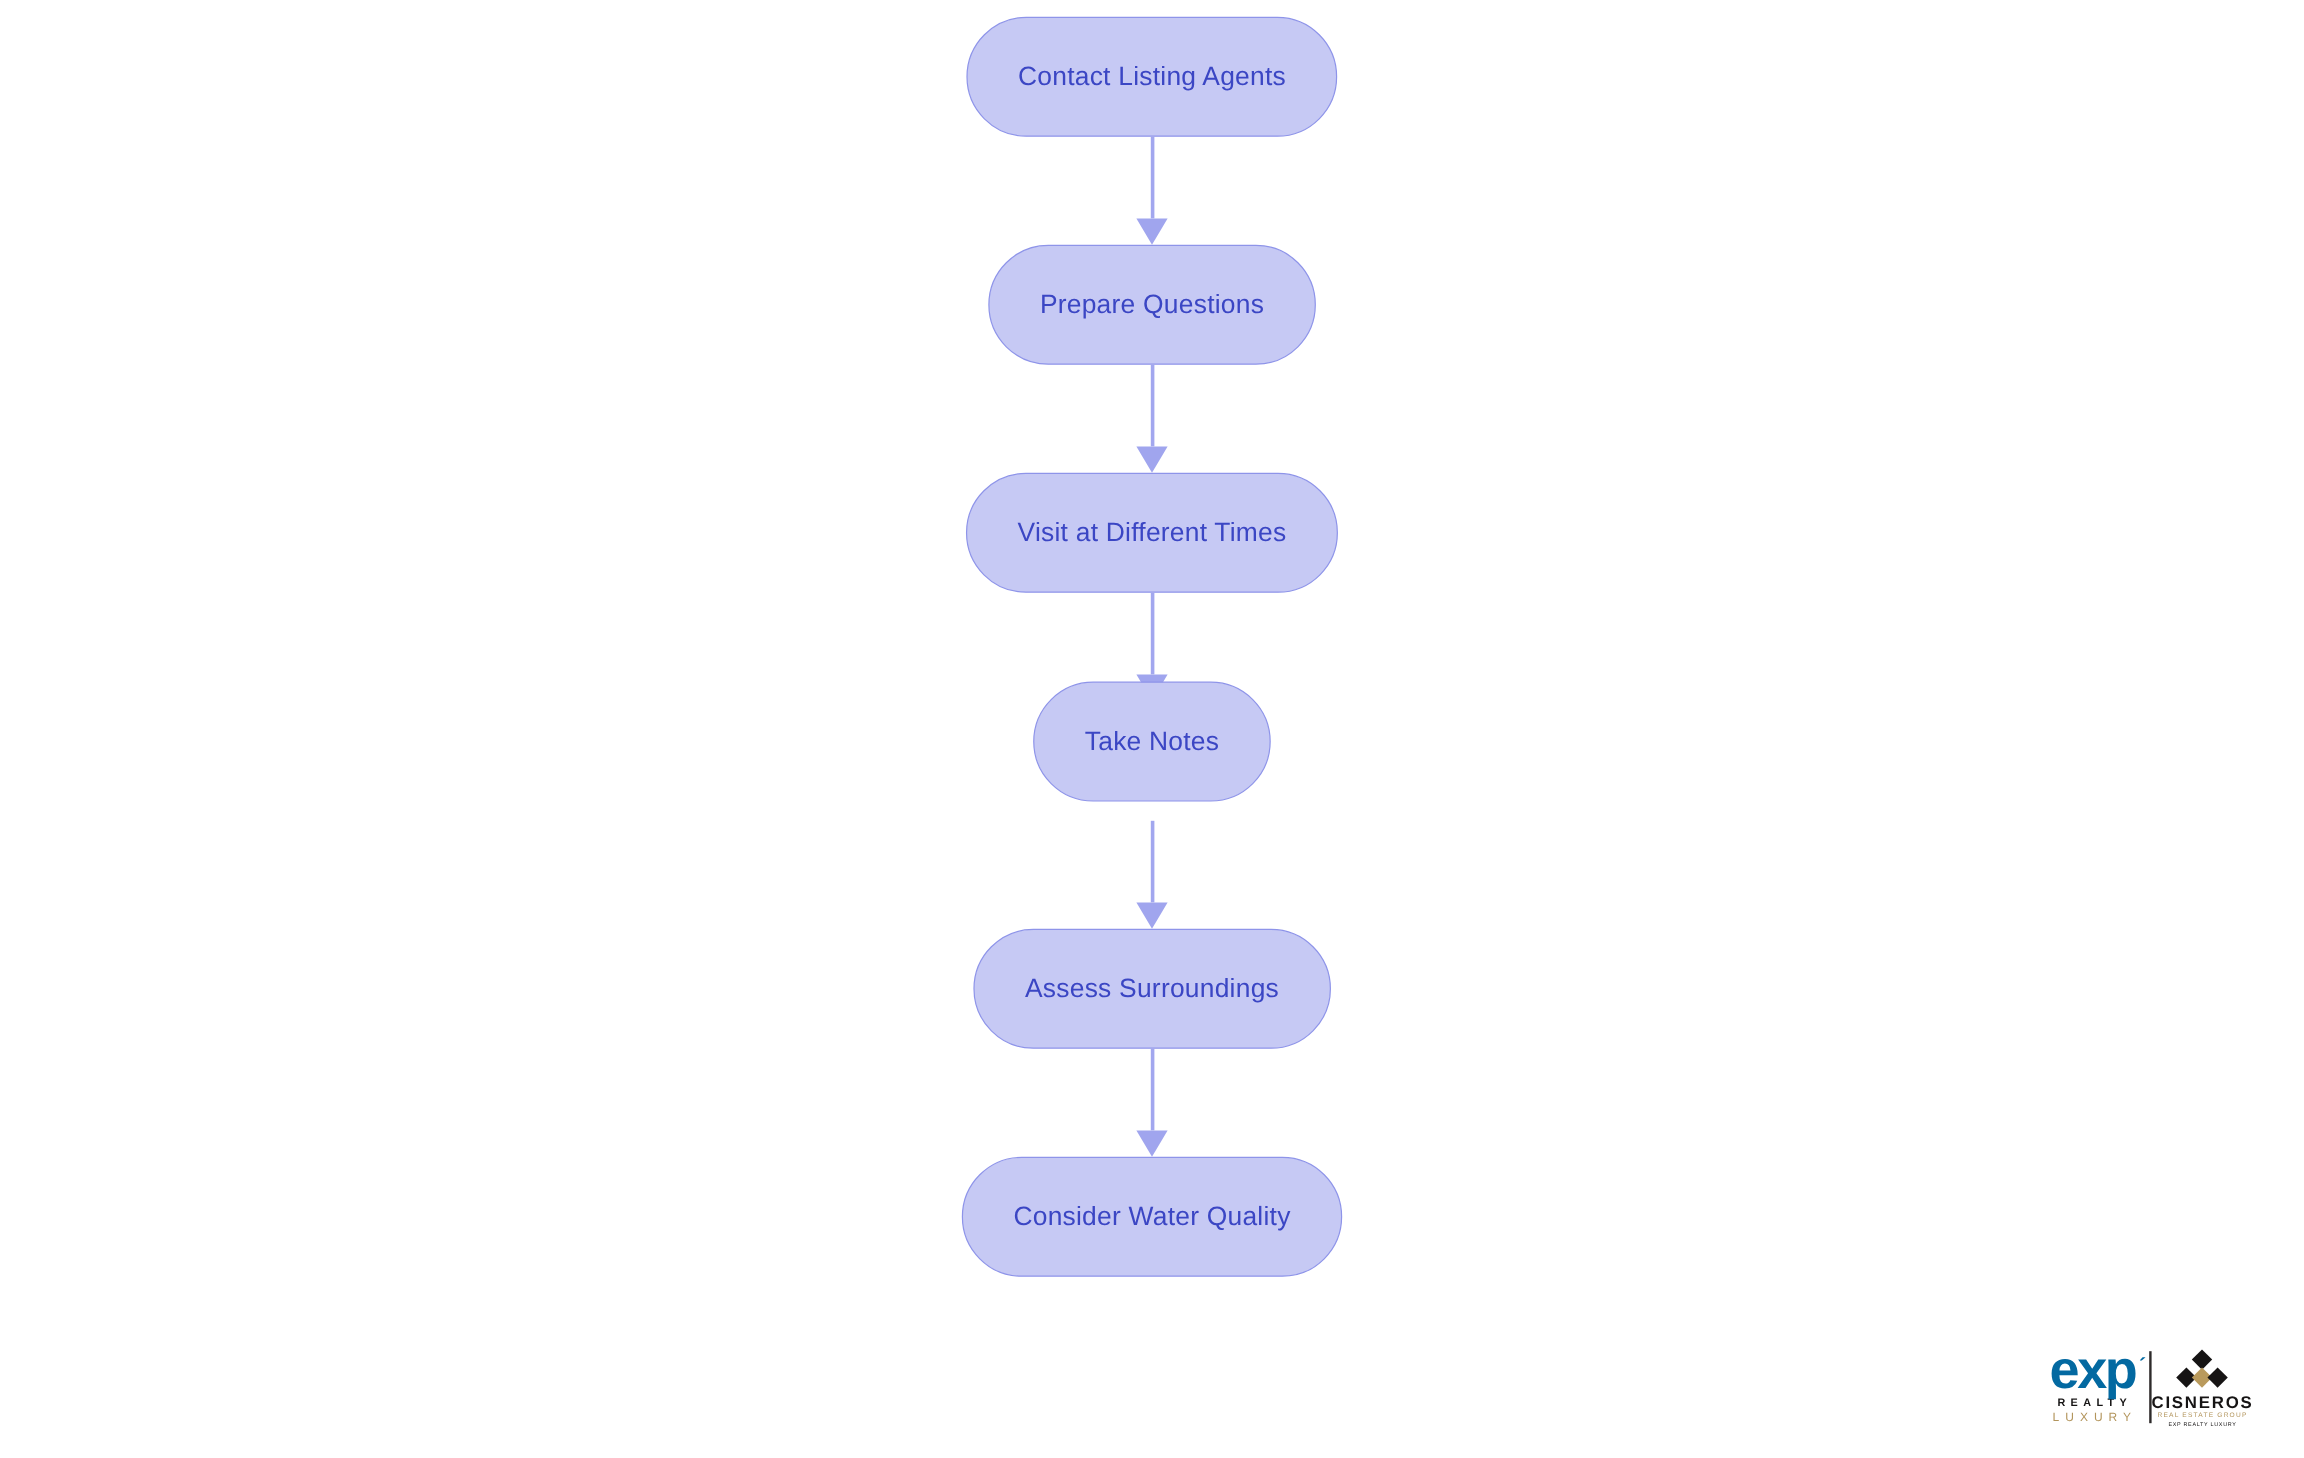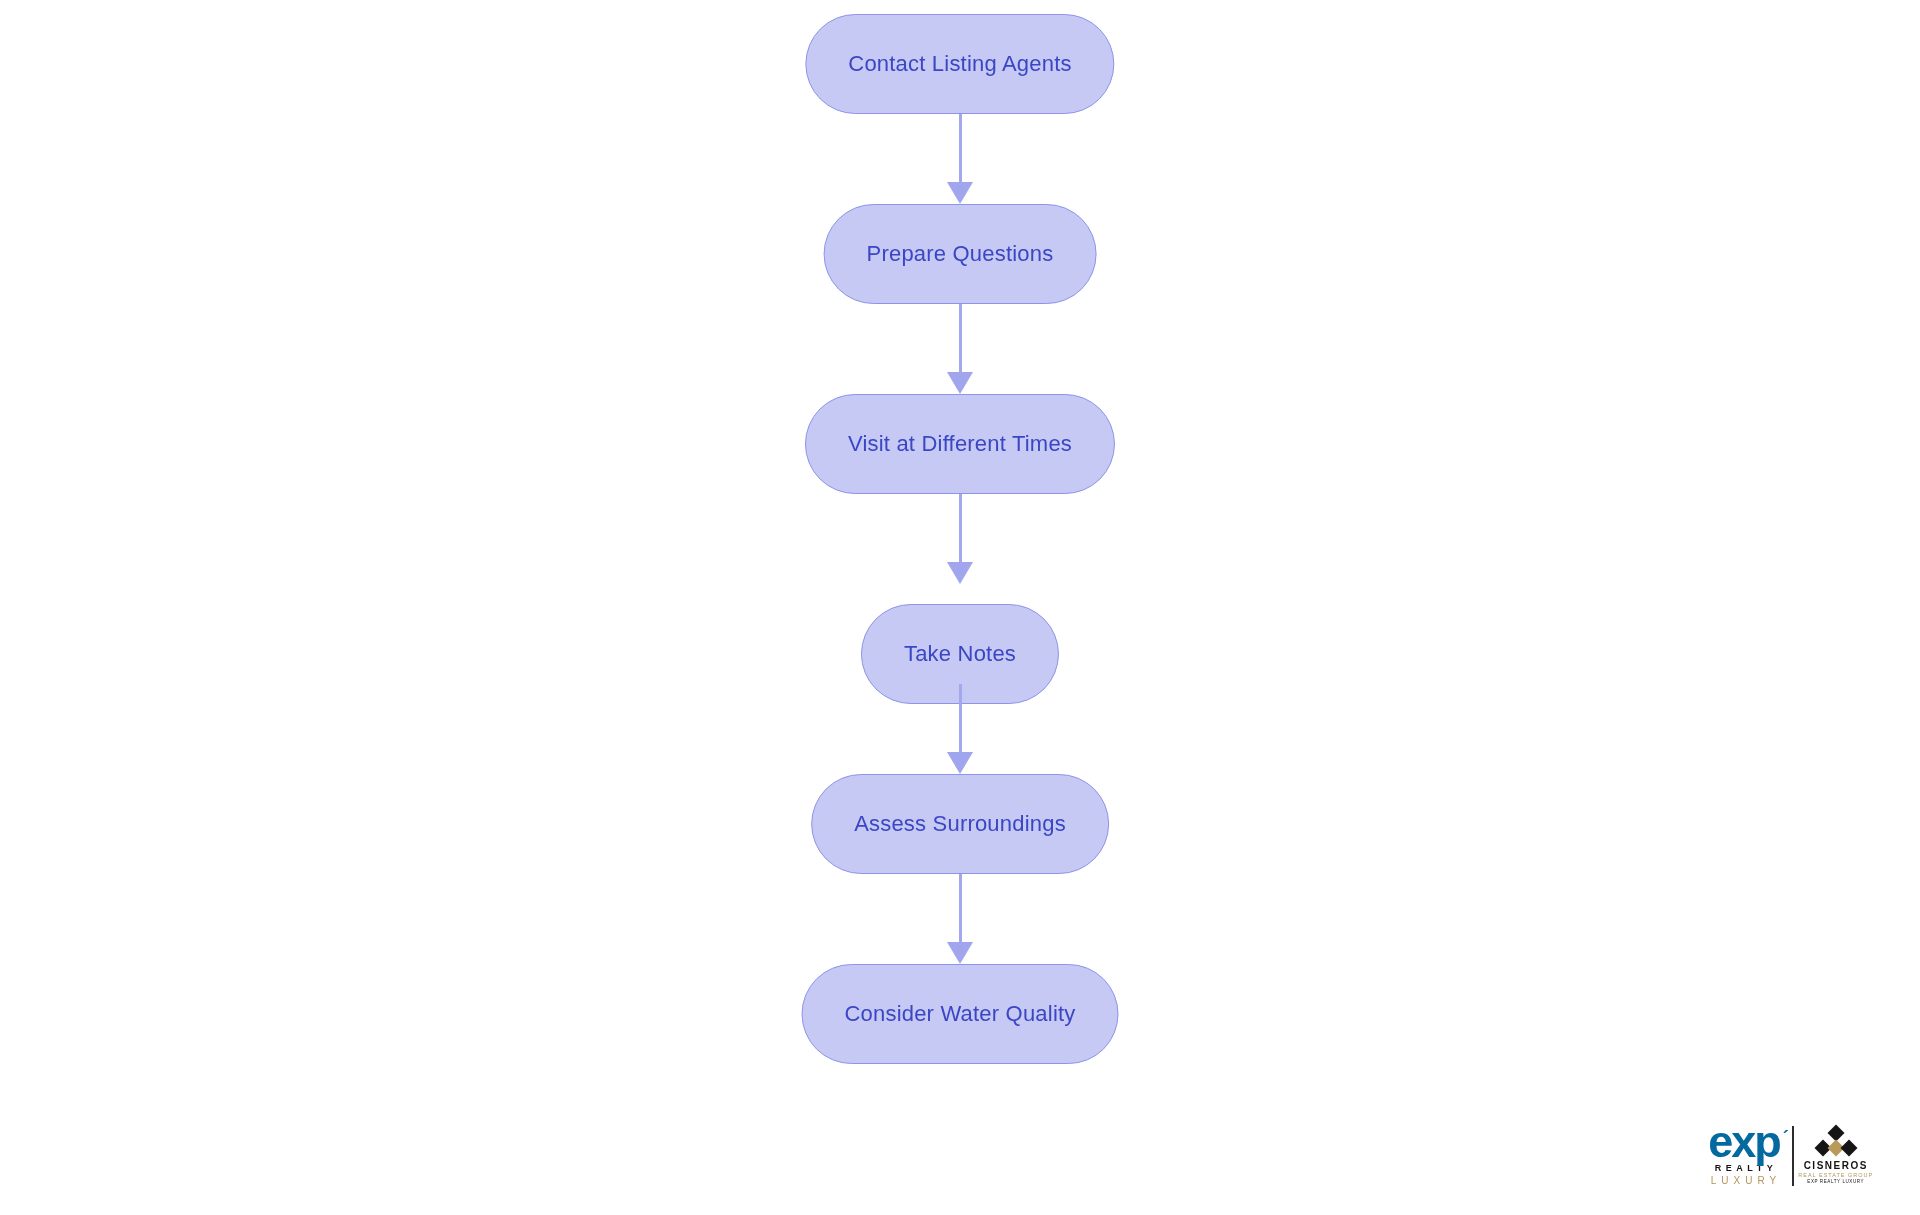--- a/index.html
+++ b/index.html
@@ -25,21 +25,21 @@
     align-items: center;
     justify-content: center;
     white-space: nowrap;
     font-size: 22px;
     color: #3b46c4;
     letter-spacing: 0.2px;
   }
   .node.n1 { top: 14px; }
   .node.n2 { top: 204px; }
   .node.n3 { top: 394px; }
-  .node.n4 { top: 604px; }
+  .node.n4 { top: 568px; }
   .node.n5 { top: 774px; }
   .node.n6 { top: 964px; }
 
   
   .arrow {
     position: absolute;
     left: 960px;
     transform: translateX(-50%);
     width: 28px;
     height: 90px;
@@ -77,21 +77,21 @@
   .exp-realty { font-size: 9px; font-weight: bold; letter-spacing: 4.5px; margin-top: 2px; padding-left: 4px; }
   .exp-luxury { font-size: 10px; letter-spacing: 5px; color: #b3955c; margin-top: 2px; padding-left: 4px; }
   .divider { width: 1.5px; background: #2e2b2b; margin: 2px 0 10px 2px; }
   .cisneros-logo { flex: 1; display: flex; flex-direction: column; align-items: center; padding-top: 2px; }
   .diamonds { position: relative; width: 46px; height: 31px; }
   .diamond { position: absolute; width: 12px; height: 12px; transform: rotate(45deg); background: #161414; }
   .diamond.top   { left: 17px; top: 1px; }
   .diamond.left  { left: 4px;  top: 16px; }
   .diamond.mid   { left: 17px; top: 16px; background: #b99a5c; }
   .diamond.right { left: 30px; top: 16px; }
-  .cisneros-name { font-size: 10px; font-weight: bold; letter-spacing: 1.5px; color: #161414; margin-top: 3px; white-space: nowrap; }
+  .cisneros-name { font-size: 14px; font-weight: bold; letter-spacing: 1.5px; color: #161414; margin-top: 3px; white-space: nowrap; }
   .cisneros-tagline { font-size: 5.5px; letter-spacing: 1px; color: #b3955c; margin-top: 1px; white-space: nowrap; }
   .cisneros-subtext { font-size: 4.5px; letter-spacing: 0.6px; color: #161414; margin-top: 1px; white-space: nowrap; }
 </style>
 </head>
 <body>
 
 <div class="canvas">
 
   <div class="node n1">
     <span>Contact Listing Agents</span>

